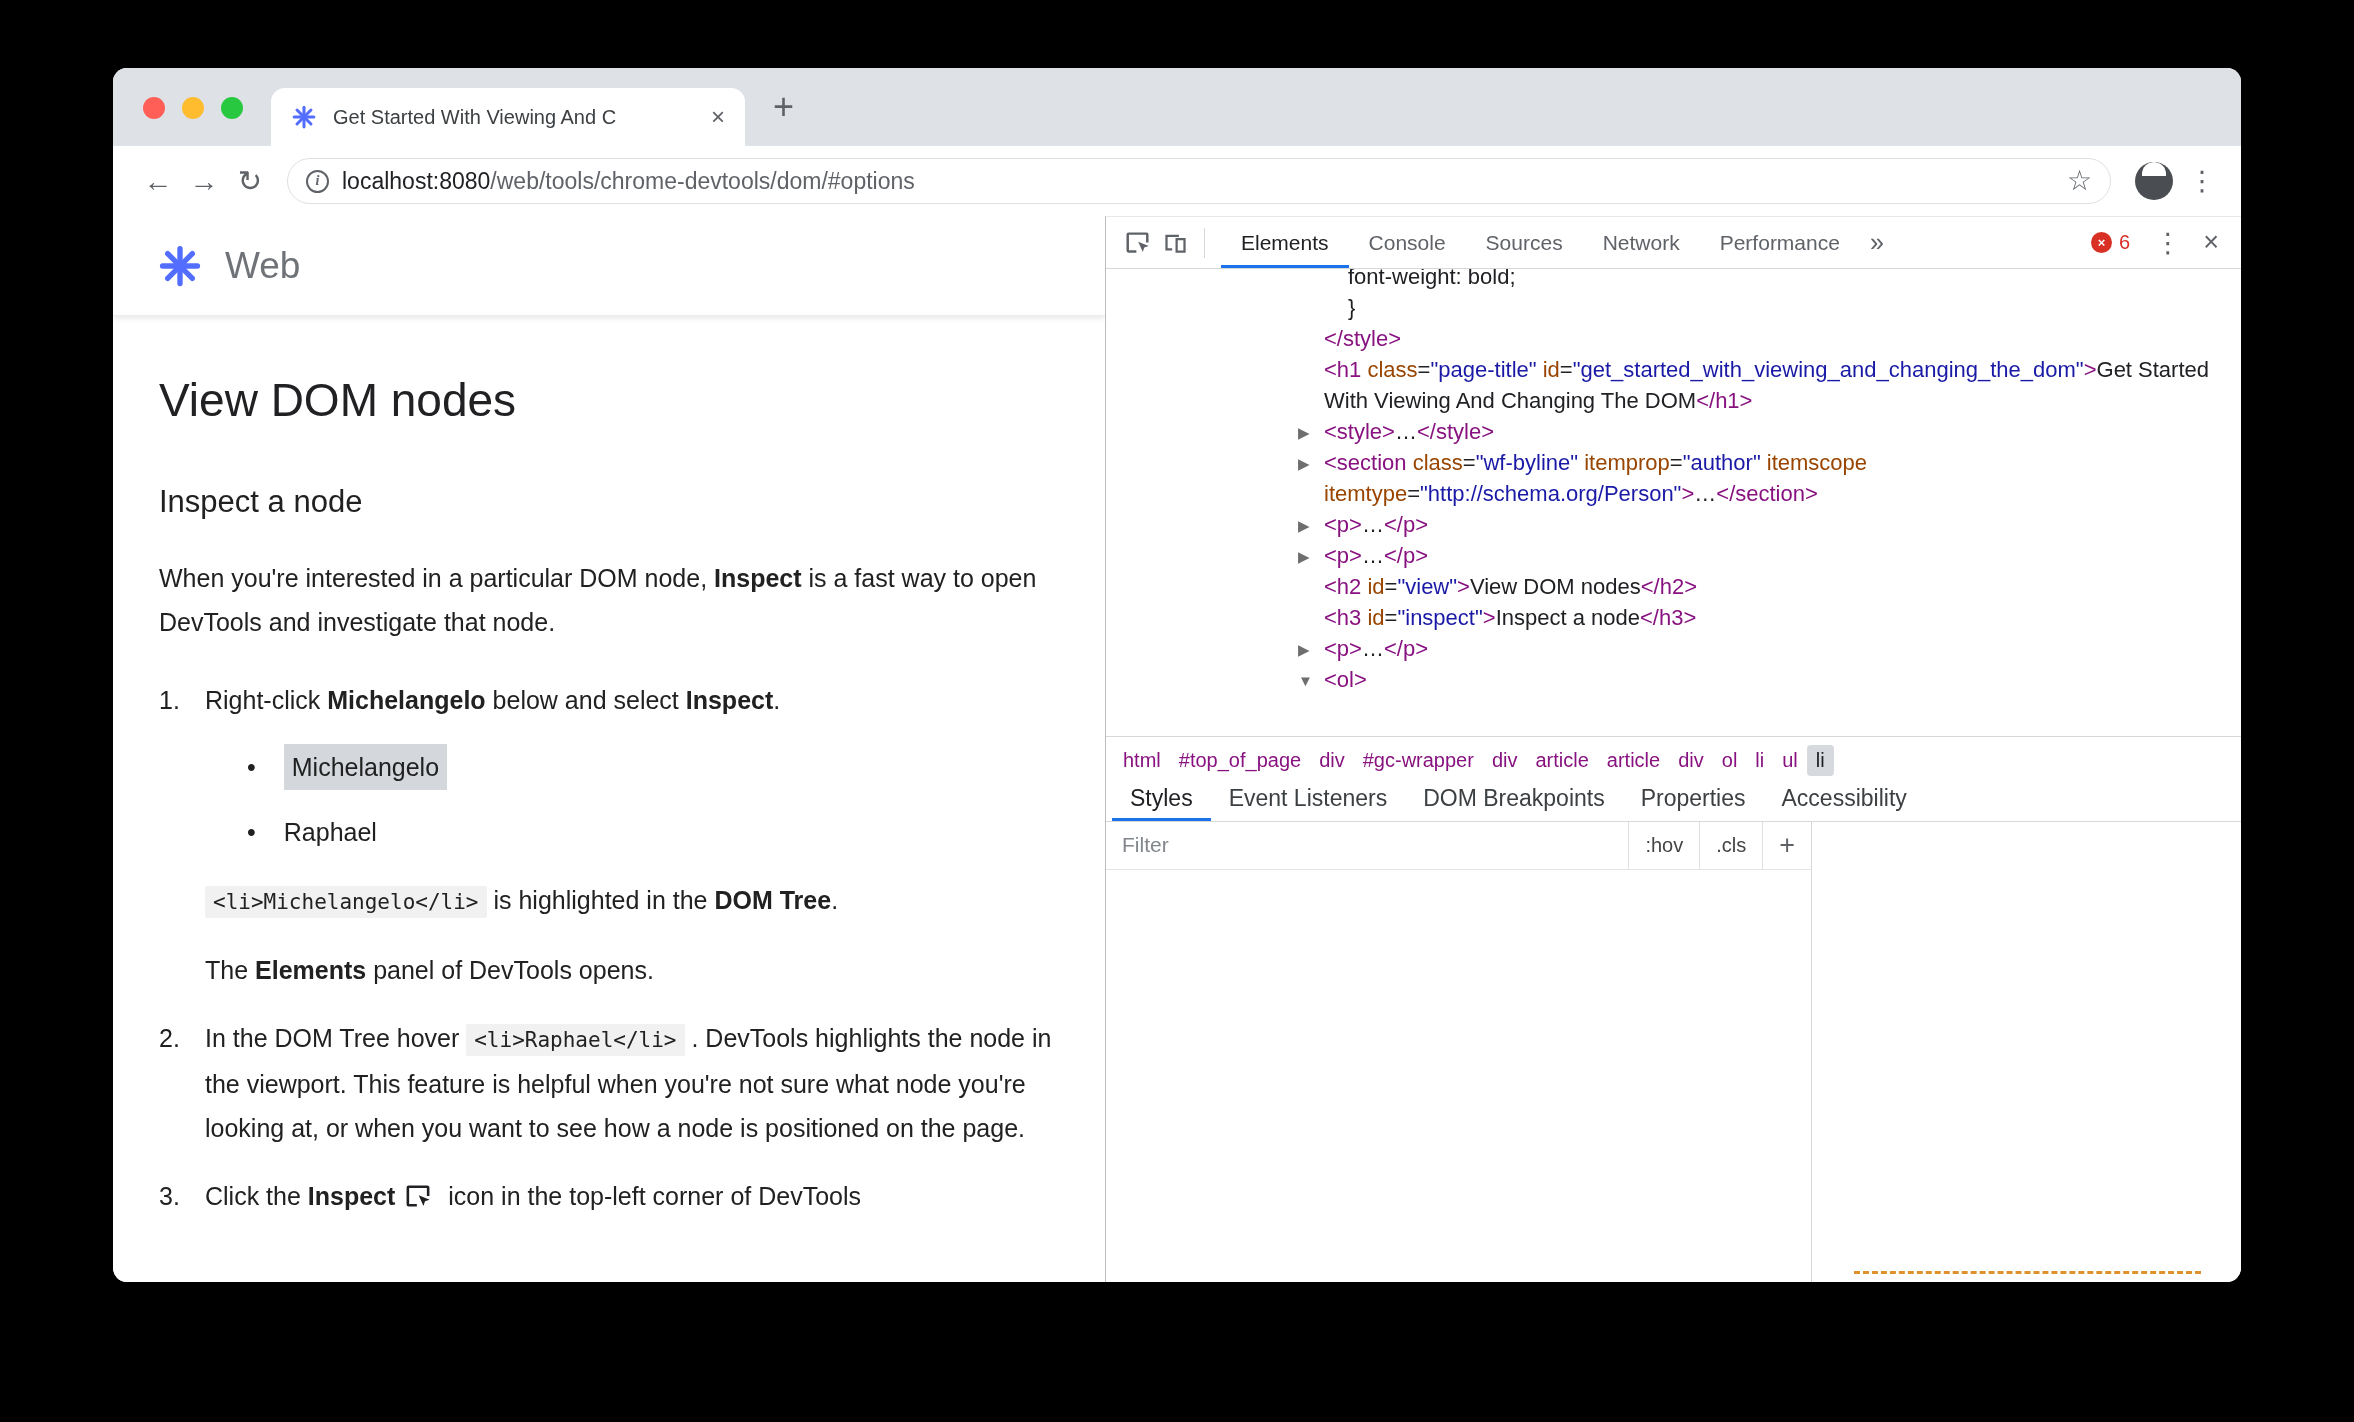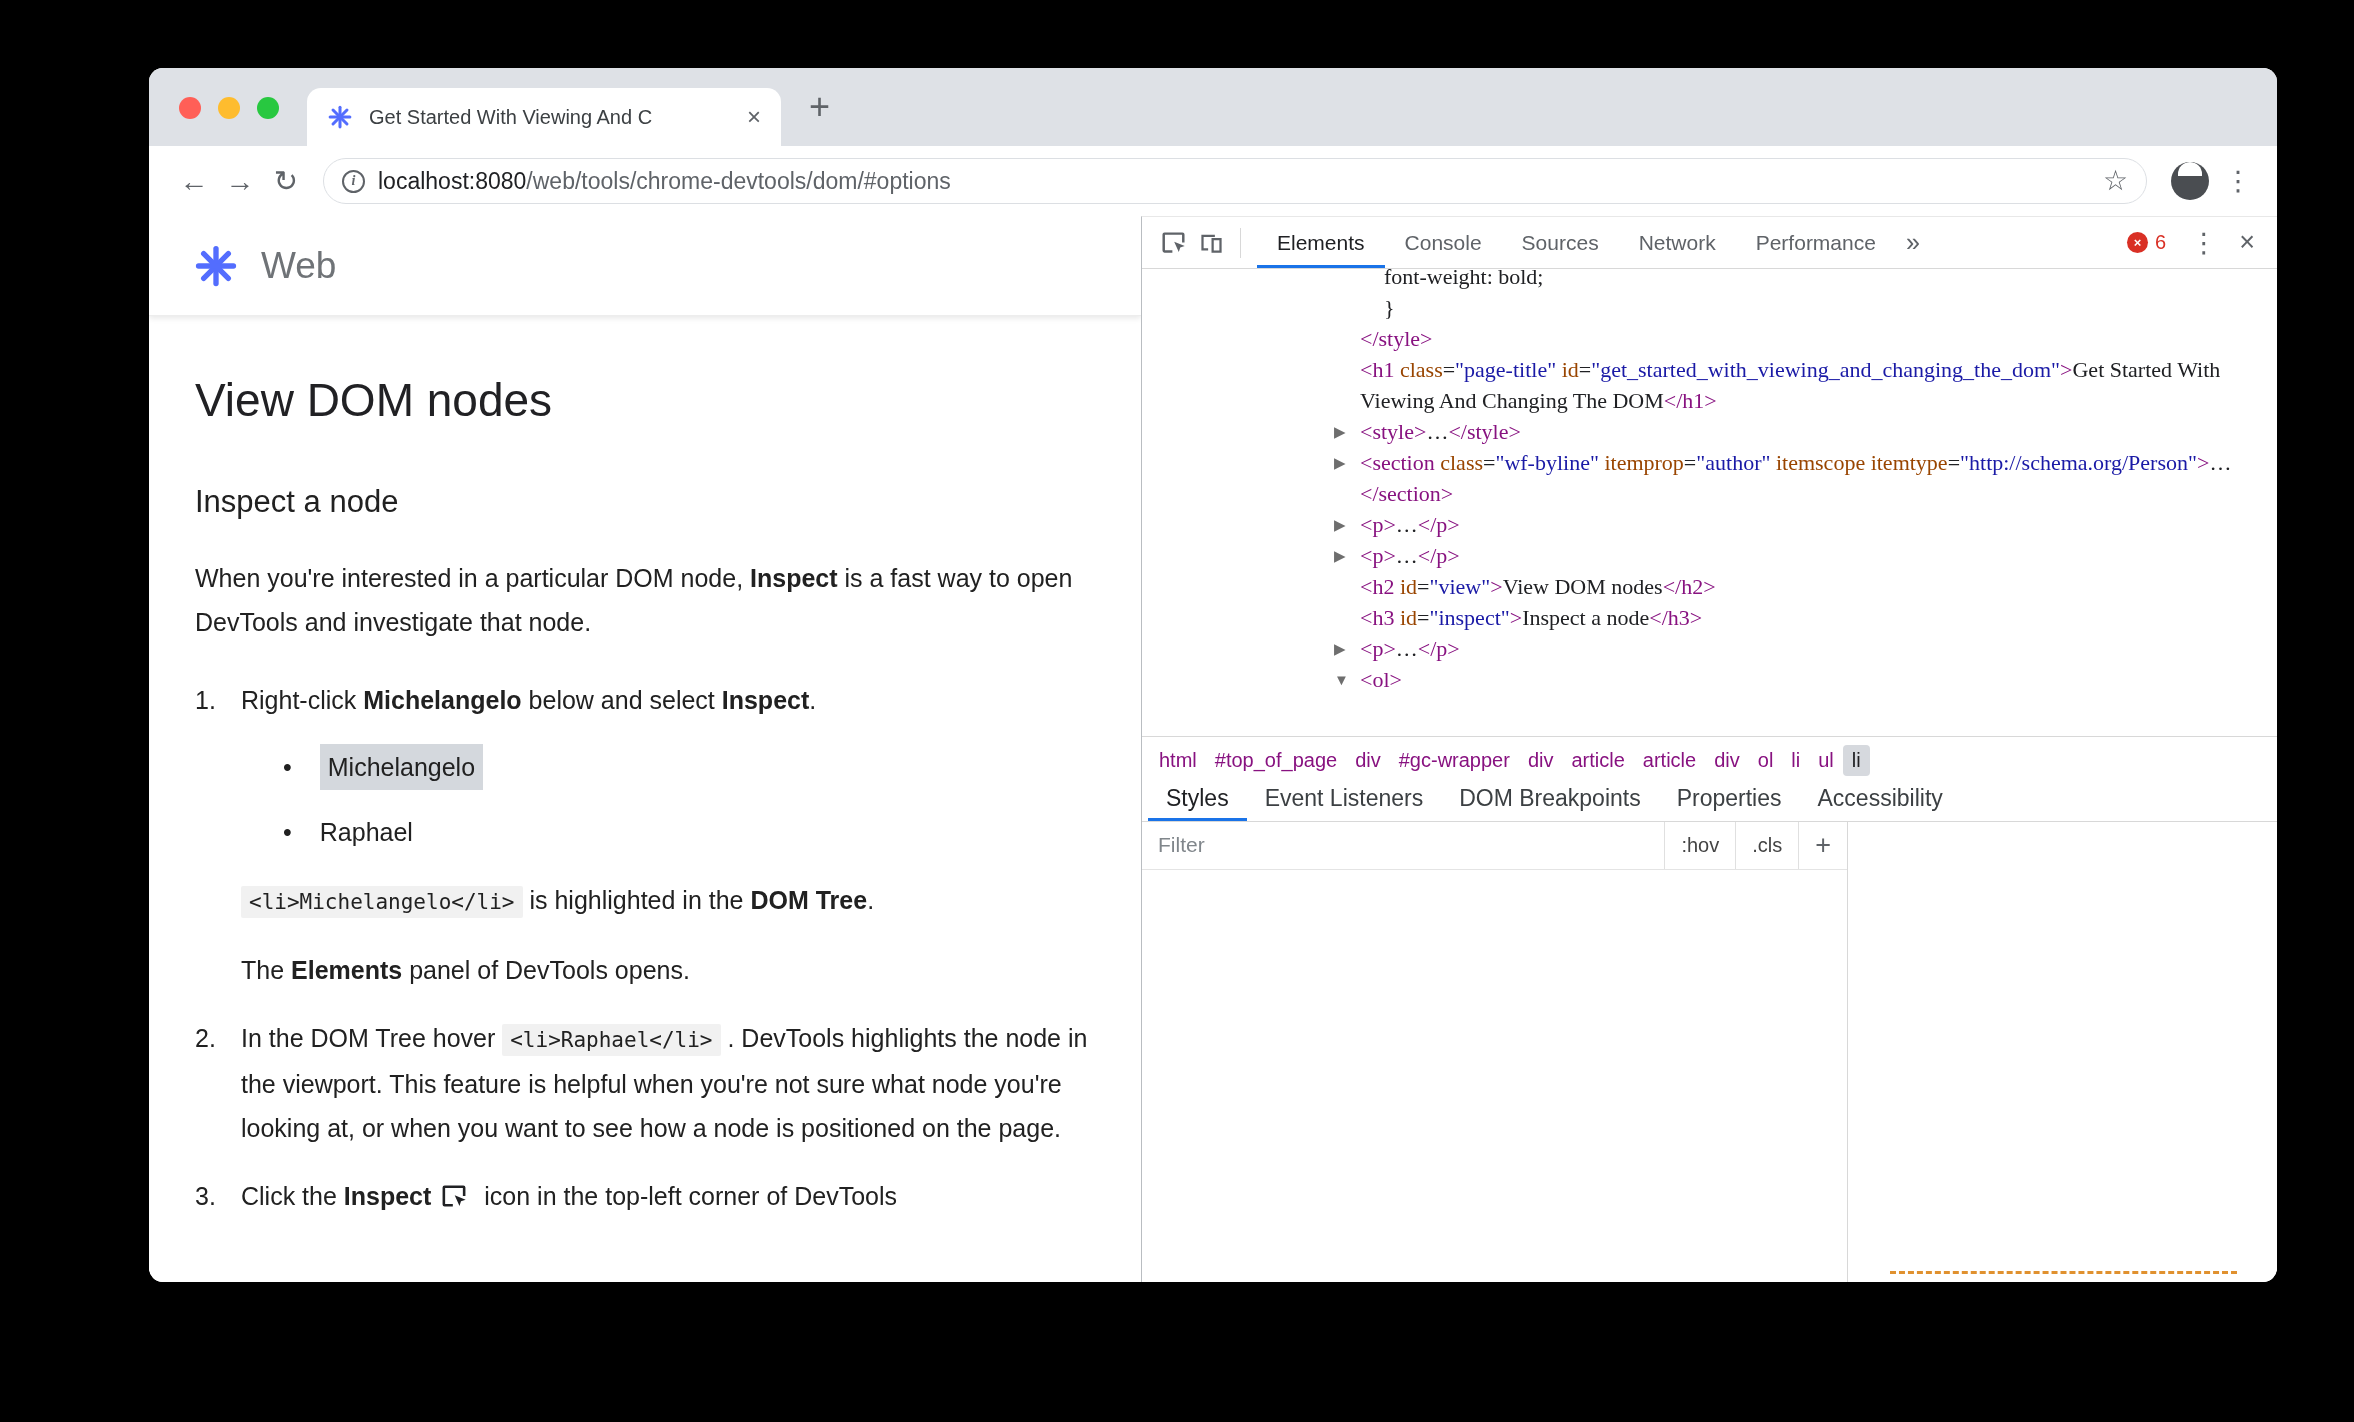--- a/index.html
+++ b/index.html
@@ -1,20 +1,20 @@
 <!DOCTYPE html>
 <html style="--accent_blue: #1a73e8; --error_red: #d93025; --logo_blue: #536dfe; --syntax_tag: #881280; --syntax_attr: #994500; --syntax_value: #1a1aa6; --syntax_comment: #236e25; --syntax_text: #202124; --tree_selection_bg: #d9e7fd; --crumb_selected_bg: #d6d9de; --node_highlight_gray: #d4d8dd; --inline_code_bg: #f1f1f1; --traffic_red: #ff5f57; --traffic_yellow: #febc2e; --traffic_green: #28c840; --dashed_orange: #e0912f; --tabstrip_bg: #dee1e6;"><head>
 <meta charset="utf-8">
 <style>
   *{margin:0;padding:0;box-sizing:border-box;}
   html,body{width:2354px;height:1422px;}
   body{background:#000;font-family:"Liberation Sans",sans-serif;position:relative;overflow:hidden;}
 
   .window{position:absolute;left:113px;top:68px;width:2128px;height:1214px;background:#fff;
-    border-radius:14px;overflow:hidden;display:flex;flex-direction:column;box-shadow:0 30px 80px rgba(0,0,0,.6);margin-left:36px;}
+    border-radius:14px;overflow:hidden;display:flex;flex-direction:column;box-shadow:0 30px 80px rgba(0,0,0,.6);}
 
   
   .tabstrip{height:78px;background:var(--tabstrip_bg,#dee1e6);position:relative;flex:none;}
   .traffic{position:absolute;left:30px;top:29px;display:flex;gap:17px;}
   .tl{width:22px;height:22px;border-radius:50%;}
   .tl.red{background:var(--traffic_red,#ff5f57);}
   .tl.yellow{background:var(--traffic_yellow,#febc2e);}
   .tl.green{background:var(--traffic_green,#28c840);}
   .tab{position:absolute;left:158px;bottom:0;width:474px;height:58px;background:#fff;
     border-radius:14px 14px 0 0;display:flex;align-items:center;padding:0 20px;}
@@ -79,21 +79,21 @@
   .dt-tab{padding:0 20px;display:flex;align-items:center;font-size:21px;color:#5f6368;white-space:nowrap;}
   .dt-tab.active{color:#202124;box-shadow:inset 0 -3px 0 var(--accent_blue,#1a73e8);}
   .more-tabs{font-size:25px;color:#5f6368;padding:0 10px;}
   .err-badge{margin-left:auto;display:flex;align-items:center;gap:7px;}
   .err-circle{width:21px;height:21px;border-radius:50%;background:var(--error_red,#d93025);color:#fff;
     font-size:13px;font-weight:bold;display:flex;align-items:center;justify-content:center;line-height:1;}
   .err-count{color:var(--error_red,#d93025);font-size:20px;}
   .dt-kebab{font-size:27px;color:#5f6368;margin:0 12px 0 24px;}
   .dt-close{font-size:27px;color:#5f6368;margin:0 10px;}
 
-  .dom-tree{flex:1;overflow:hidden;font-family:Liberation Serif, serif;font-size:22px;line-height:31px;
+  .dom-tree{flex:1;overflow:hidden;font-family:Liberation Sans, sans-serif;font-size:22px;line-height:31px;
     color:var(--syntax_text,#202124);padding:6px 14px 0 0;overflow-wrap:break-word;}
   .tree-line{position:relative;}
   .tree-line:first-child{margin-top:-14px;}
   .arrow{position:absolute;font-size:15px;color:#6e6e6e;top:1px;}
   .c-g{color:var(--syntax_tag,#881280);}
   .c-a{color:var(--syntax_attr,#994500);}
   .c-v{color:var(--syntax_value,#1a1aa6);}
   .c-c{color:var(--syntax_comment,#236e25);}
   .c-x,.c-p{color:var(--syntax_text,#202124);}
 

